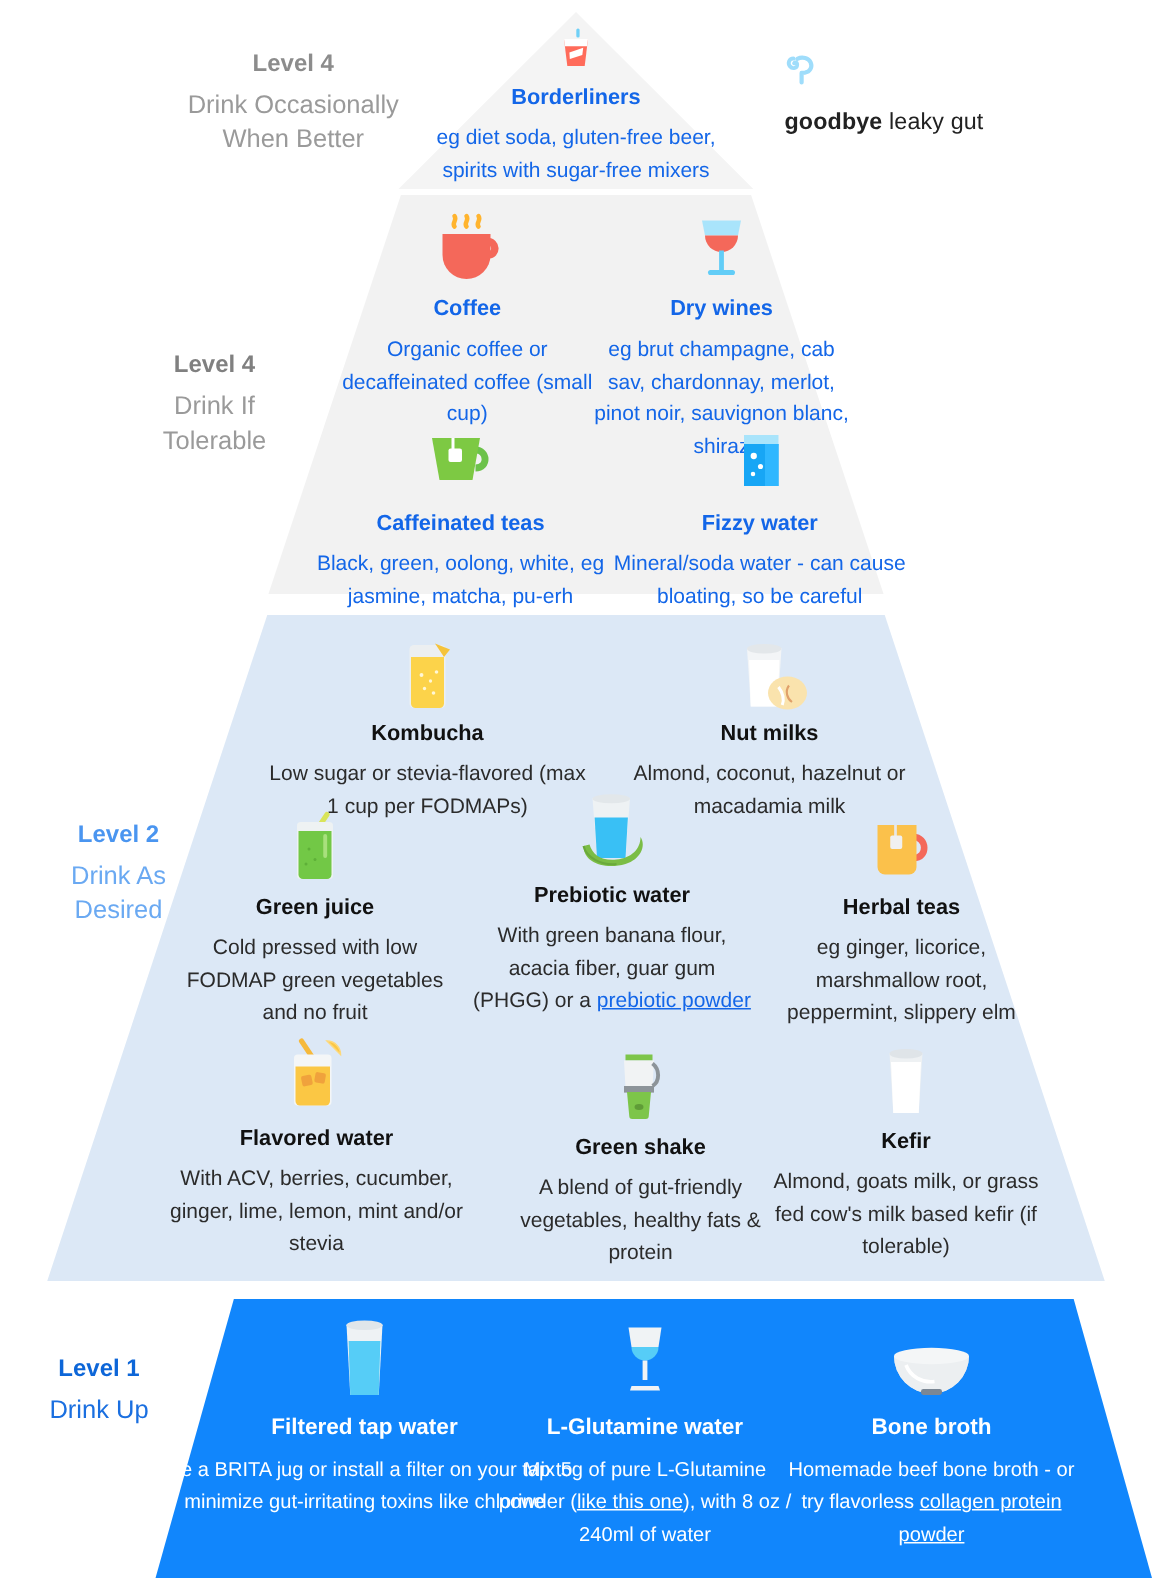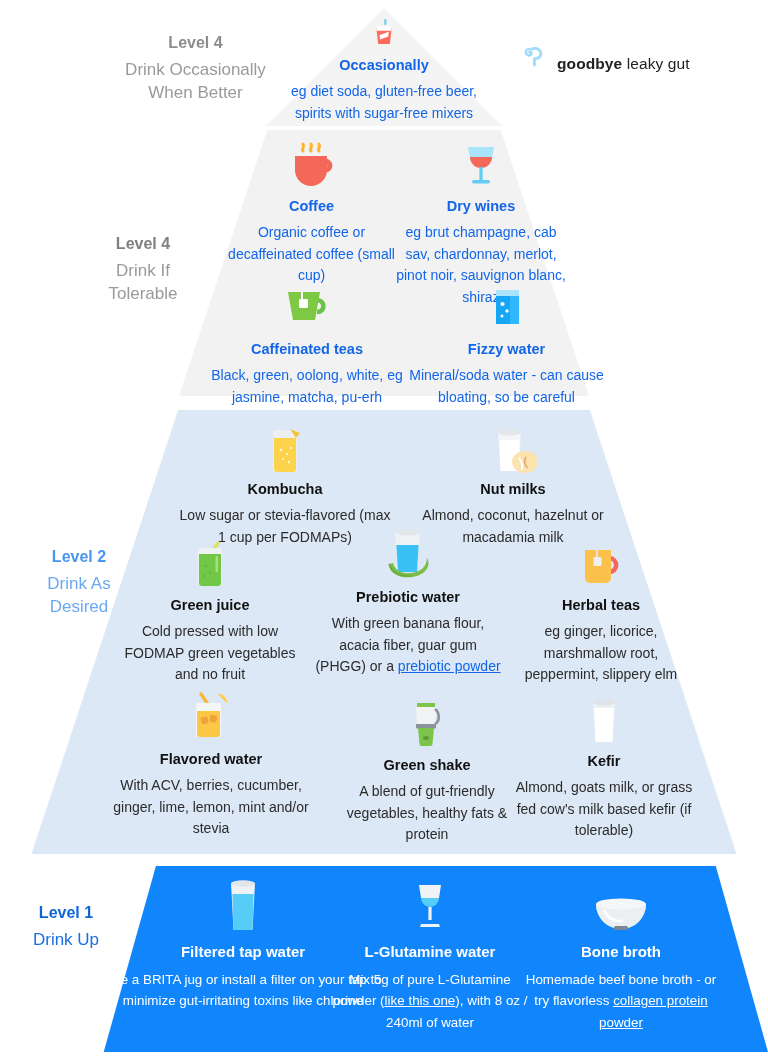--- a/index.html
+++ b/index.html
@@ -12,21 +12,21 @@
   .page { position: relative; width: 768px; height: 1058px; }
 
   
   .band { position: absolute; left: 0; width: 768px; }
   #band4 { top: 8px;   height: 118px; -webkit-clip-path: polygon(50% 0%, 65.4% 100%, 34.6% 100%); clip-path: polygon(50% 0%, 65.4% 100%, 34.6% 100%); background: #f4f4f4; }
   #band3 { top: 130px; height: 266px; -webkit-clip-path: polygon(34.8% 0%, 65.2% 0%, 76.7% 100%, 23.3% 100%); clip-path: polygon(34.8% 0%, 65.2% 0%, 76.7% 100%, 23.3% 100%); background: #f2f2f2; }
   #band2 { top: 410px; height: 444px; -webkit-clip-path: polygon(23.2% 0%, 76.8% 0%, 95.9% 100%, 4.1% 100%); clip-path: polygon(23.2% 0%, 76.8% 0%, 95.9% 100%, 4.1% 100%); background: #dce8f6; }
   #band1 { top: 866px; height: 186px; -webkit-clip-path: polygon(20.3% 0%, 93.2% 0%, 100% 100%, 13.5% 100%); clip-path: polygon(20.3% 0%, 93.2% 0%, 100% 100%, 13.5% 100%); background: #1186fc; }
 
   
-  .logo { position: absolute; top: 44px; left: 523px; display: flex; align-items: flex-end; gap: 9px; }
+  .logo { position: absolute; top: 34px; left: 523px; display: flex; align-items: flex-start; gap: 9px; flex-direction: column; }
   .logo-text { font-size: 15.5px; color: #222; letter-spacing: .1px; }
   .logo-text b { font-weight: 700; }
 
   
   .lvl { position: absolute; text-align: center; line-height: 1.35; }
   .lvl .t { font-weight: 700; font-size: 16px; margin-bottom: 5px; }
   .lvl .s { font-size: 17px; }
   #lvl4 { top: 32px;  left: 118px; width: 155px; color: #9a9a9a; }
   #lvl4 .t { color: #8c8c8c; }
   #lvl3 { top: 233px; left: 78px;  width: 130px; color: #9a9a9a; }
@@ -116,21 +116,21 @@
 
   <div class="item blue" id="it-border">
     <div class="icon">
       <svg width="34" height="34" viewBox="0 0 34 34">
         <rect x="17.2" y="1" width="2.2" height="6" rx="1" fill="#6fd0f7"></rect>
         <path d="M9 8 H25 L22.8 26 H11.2 Z" fill="#ff6b5a"></path>
         <path d="M9 8 H25 L24.4 12.8 L9.6 12.8 Z" fill="#ffffff"></path>
         <path d="M12.6 17 L21.8 13.8 L21.2 18.6 L12.9 21.4 Z" fill="#ffffff"></path>
       </svg>
     </div>
-    <div class="name">Occasionally</div>
+    <div class="name">Borderliners</div>
     <div class="desc">eg diet soda, gluten-free beer, spirits with sugar-free mixers</div>
   </div>
 
   <div class="item blue" id="it-coffee">
     <div class="icon">
       <svg width="52" height="54" viewBox="0 0 52 54">
         <g fill="none" stroke="#ffb42e" stroke-width="3" stroke-linecap="round">
           <path d="M17 12 C15 9.5 19 8 17 5"></path>
           <path d="M25 12 C23 9.5 27 8 25 5"></path>
           <path d="M33 12 C31 9.5 35 8 33 5"></path>

